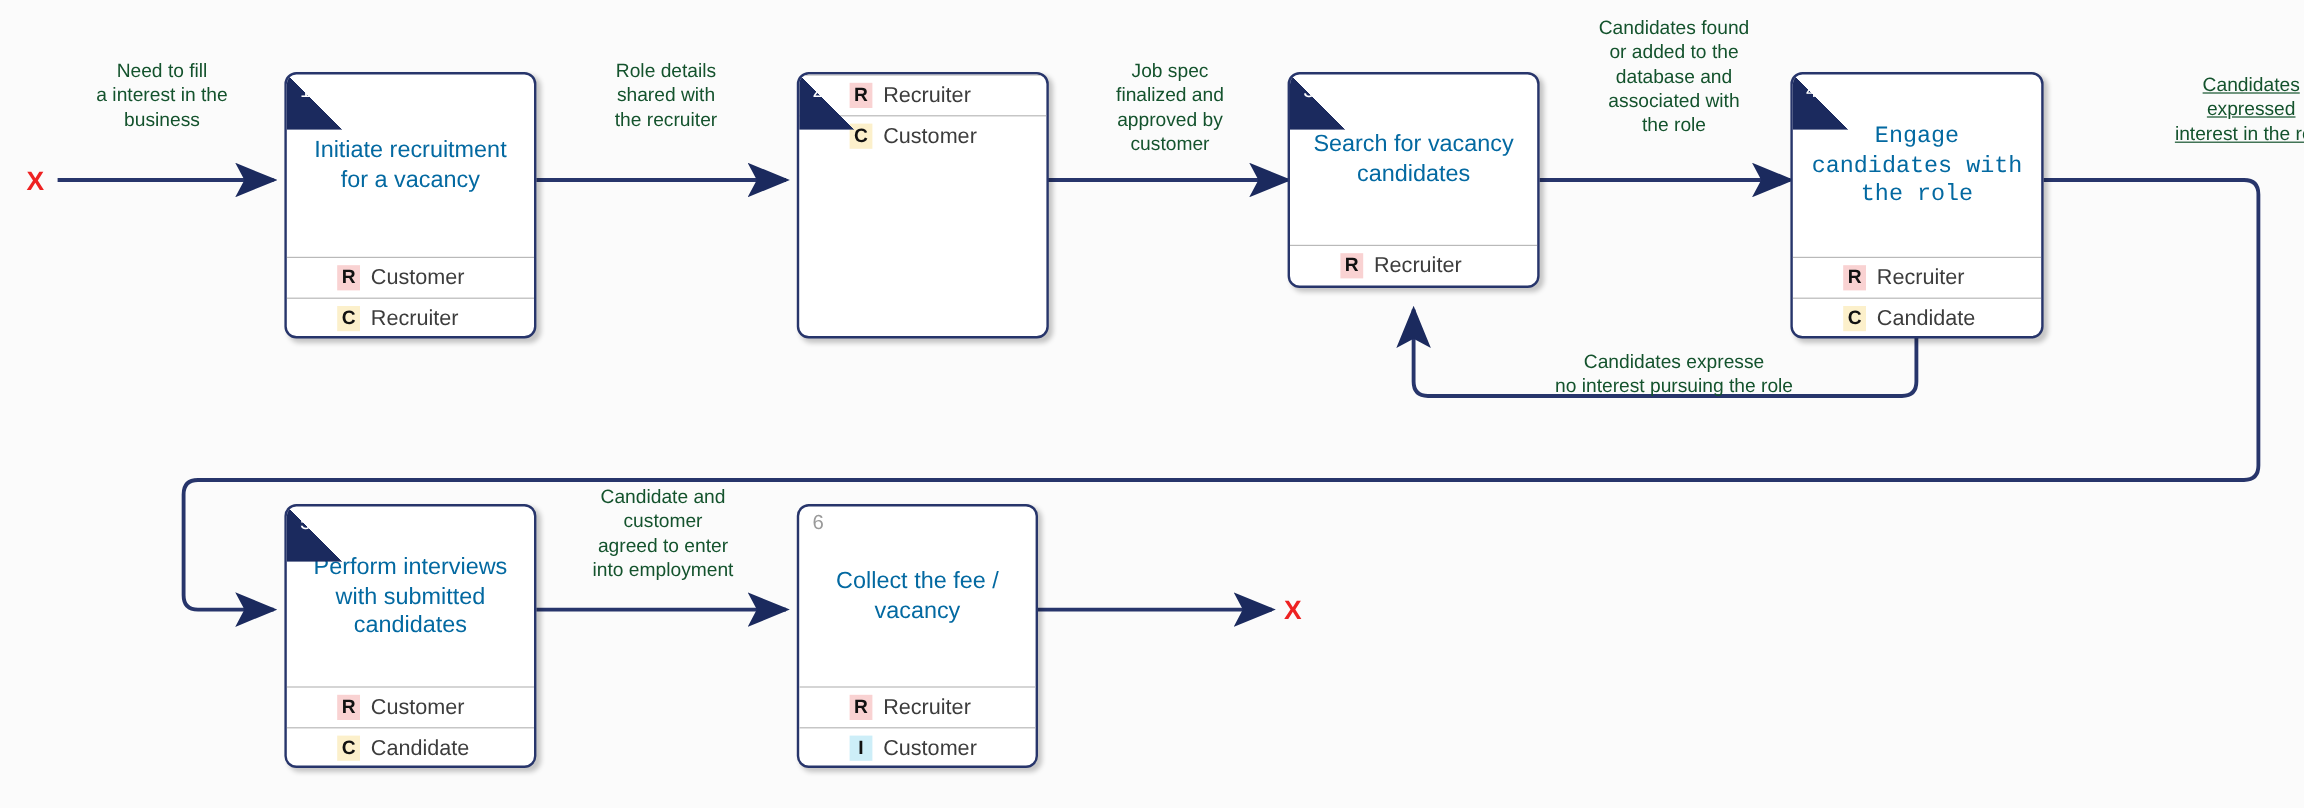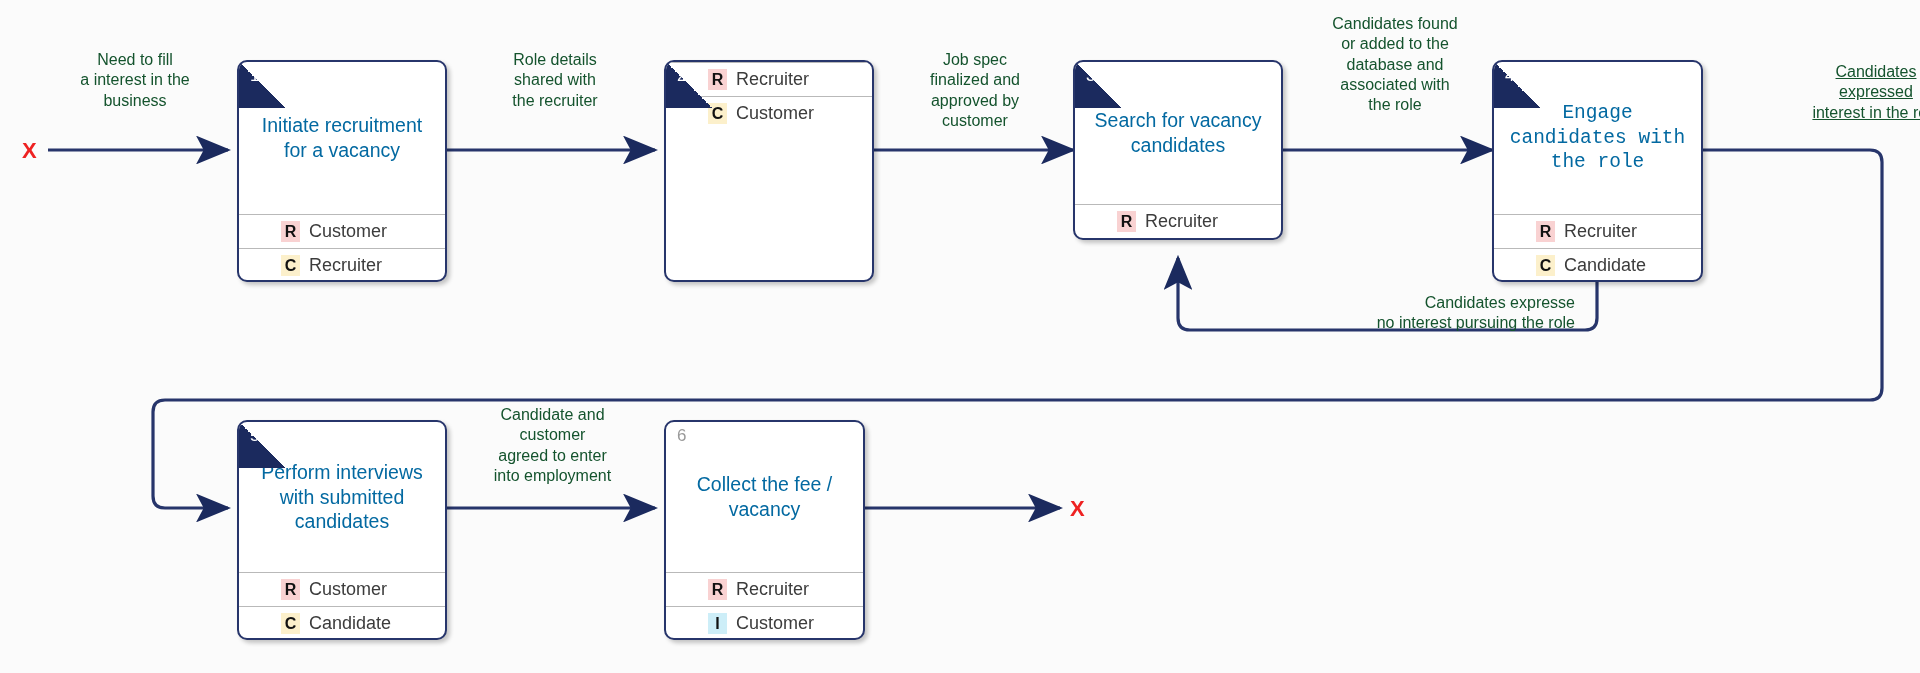--- a/index.html
+++ b/index.html
@@ -129,21 +129,21 @@
 approved by
 customer</div>
   <div class="elabel" style="left:1295px;top:14px;width:200px;">Candidates found
 or added to the
 database and
 associated with
 the role</div>
   <div class="elabel" style="left:1776px;top:62px;width:200px;text-decoration:underline;">Candidates
 expressed
 interest in the role</div>
-  <div class="elabel" style="left:1215px;top:293px;width:360px;text-align:right;">Candidates expresse
+  <div class="elabel" style="left:1215px;top:293px;width:360px;">Candidates expresse
 no interest pursuing the role</div>
   <div class="elabel" style="left:455px;top:405px;width:195px;">Candidate and
 customer
 agreed to enter
 into employment</div>
 
   <div class="node" style="left:237px;top:60px;width:210px;height:222px;">
     <div class="corner"></div>
     <div class="num">1</div>
     <div class="title" style="height:152px;">Initiate recruitment

